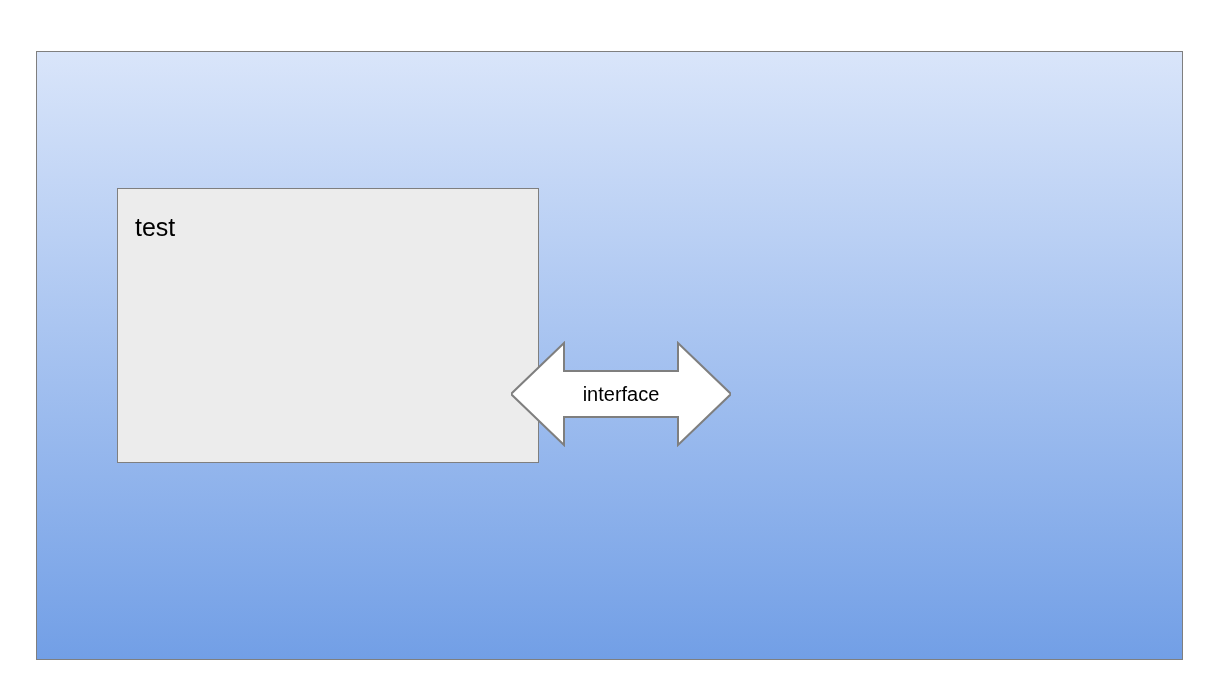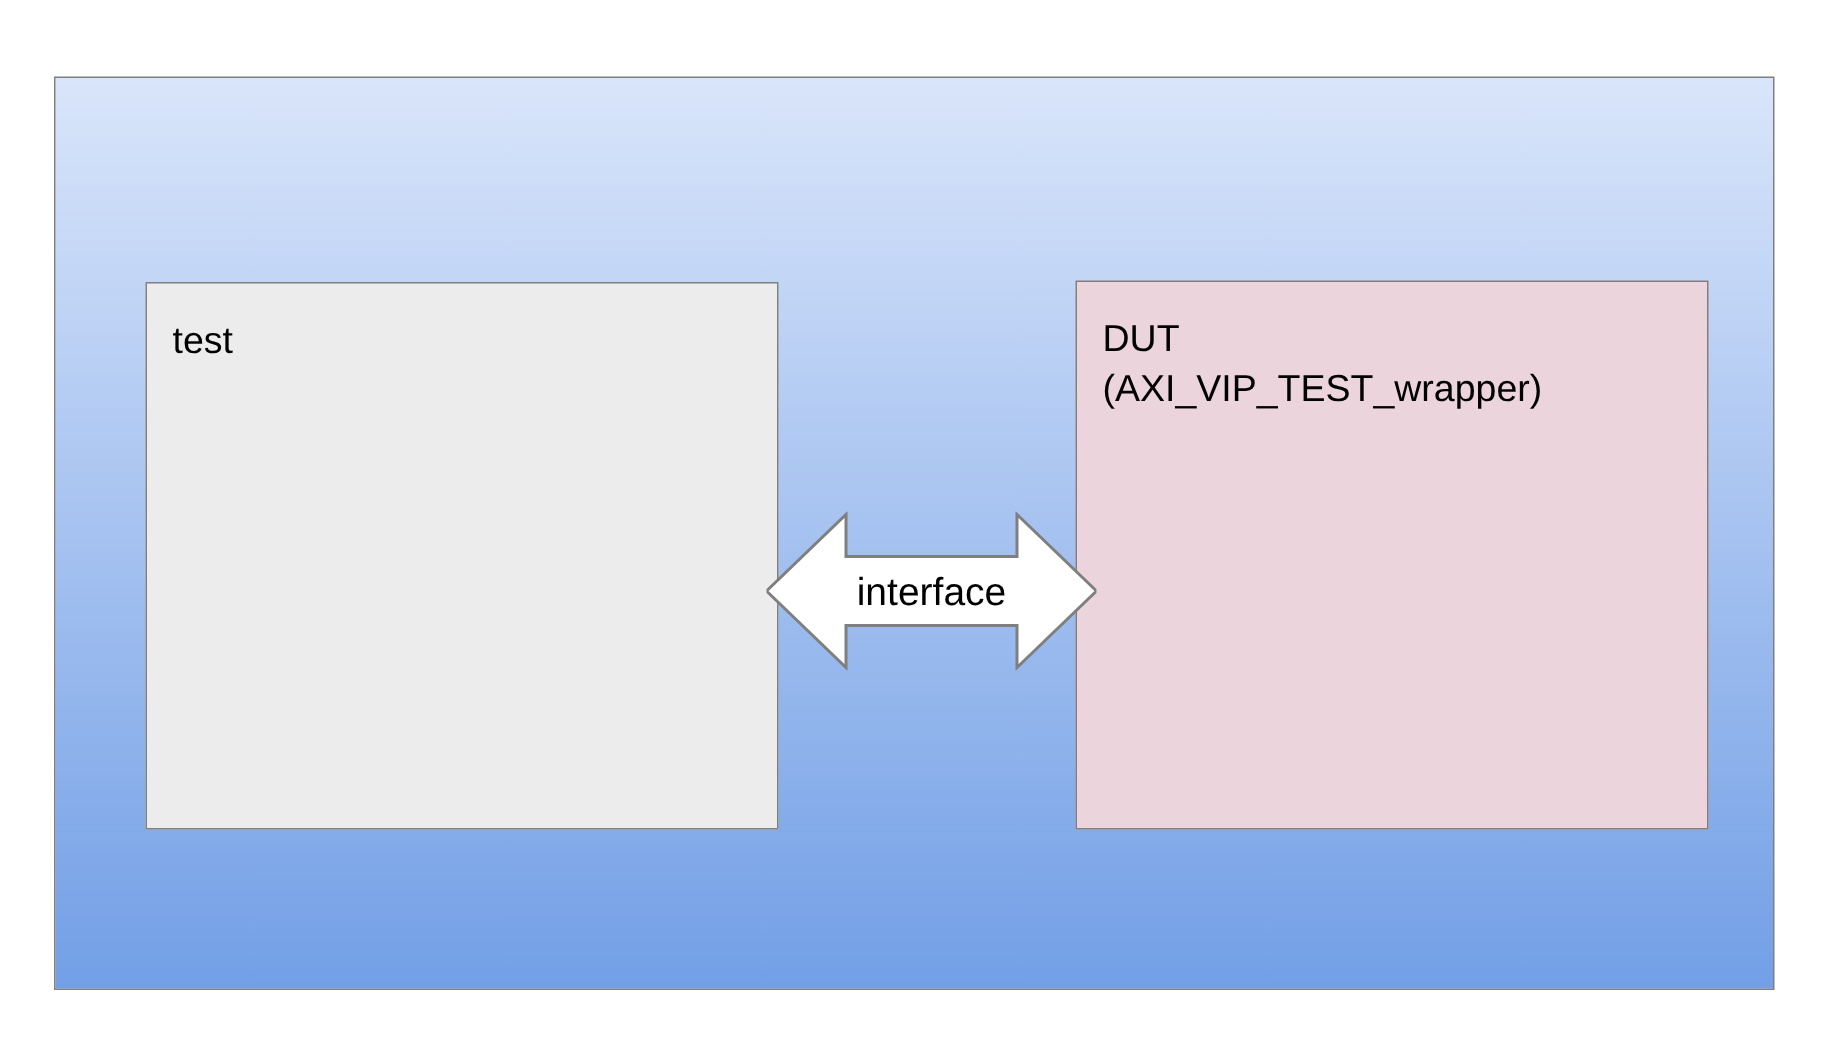--- a/index.html
+++ b/index.html
@@ -55,24 +55,24 @@
     position: absolute;
     left: 17px;
     top: 22px;
     font-size: 25px;
     line-height: 33px;
     color: #000000;
     white-space: pre-line;
   }
 
   #test-block {
-    left: 60px;
+    left: 80px;
     top: 136px;
     width: 422px;
-    height: 365px;
+    height: 275px;
     background: #ececec;
   }
 
   #dut-block {
     left: 680px;
     top: 135px;
     width: 422px;
     height: 366px;
     background: #ecd4dd;
   }
@@ -92,42 +92,38 @@
   }
   #interface-label {
     position: absolute;
     left: 0;
     top: 0;
     width: 220px;
     height: 106px;
     display: flex;
     align-items: center;
     justify-content: center;
-    font-size: 26px;
+    font-size: 20px;
     color: #000000;
     pointer-events: none;
     white-space: nowrap;
   }
 </style>
 </head>
 <body>
 
 <div id="canvas">
 
   <div id="tb-container">
 
 
     <div id="test-block" class="block">
       <div class="block-label">test</div>
     </div>
 
-    <div id="dut-block" class="block">
-      <div class="block-label">DUT
-(AXI_VIP_TEST_wrapper)</div>
-    </div>
 
     <div id="interface-arrow">
       <svg viewBox="0 0 220 106" xmlns="http://www.w3.org/2000/svg">
         <polygon points="0,53 53,2 53,30 167,30 167,2 220,53 167,104 167,76 53,76 53,104" fill="#ffffff" stroke="#7f7f7f" stroke-width="2" stroke-linejoin="miter"></polygon>
       </svg>
       <div id="interface-label">interface</div>
     </div>
 
   </div>
 </div>

